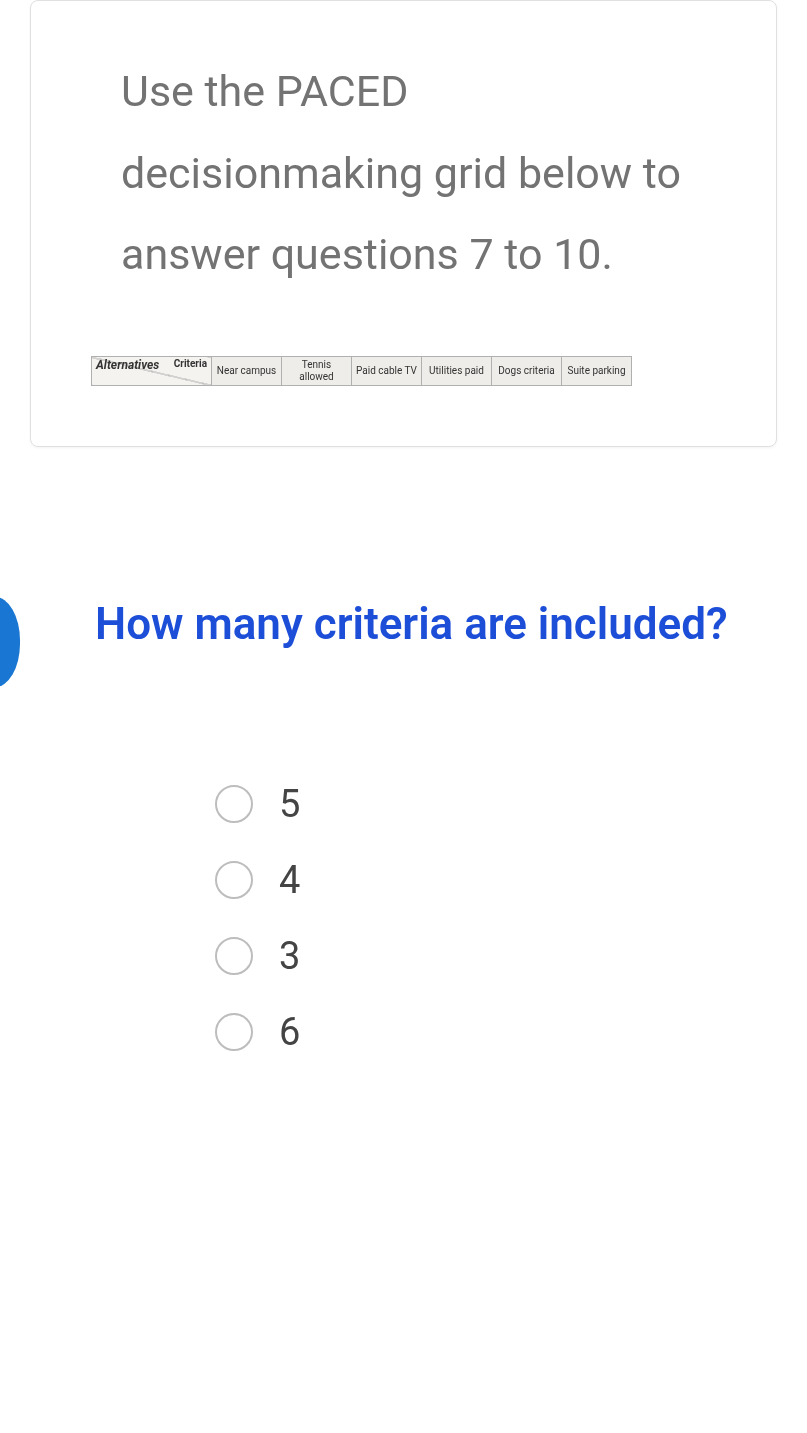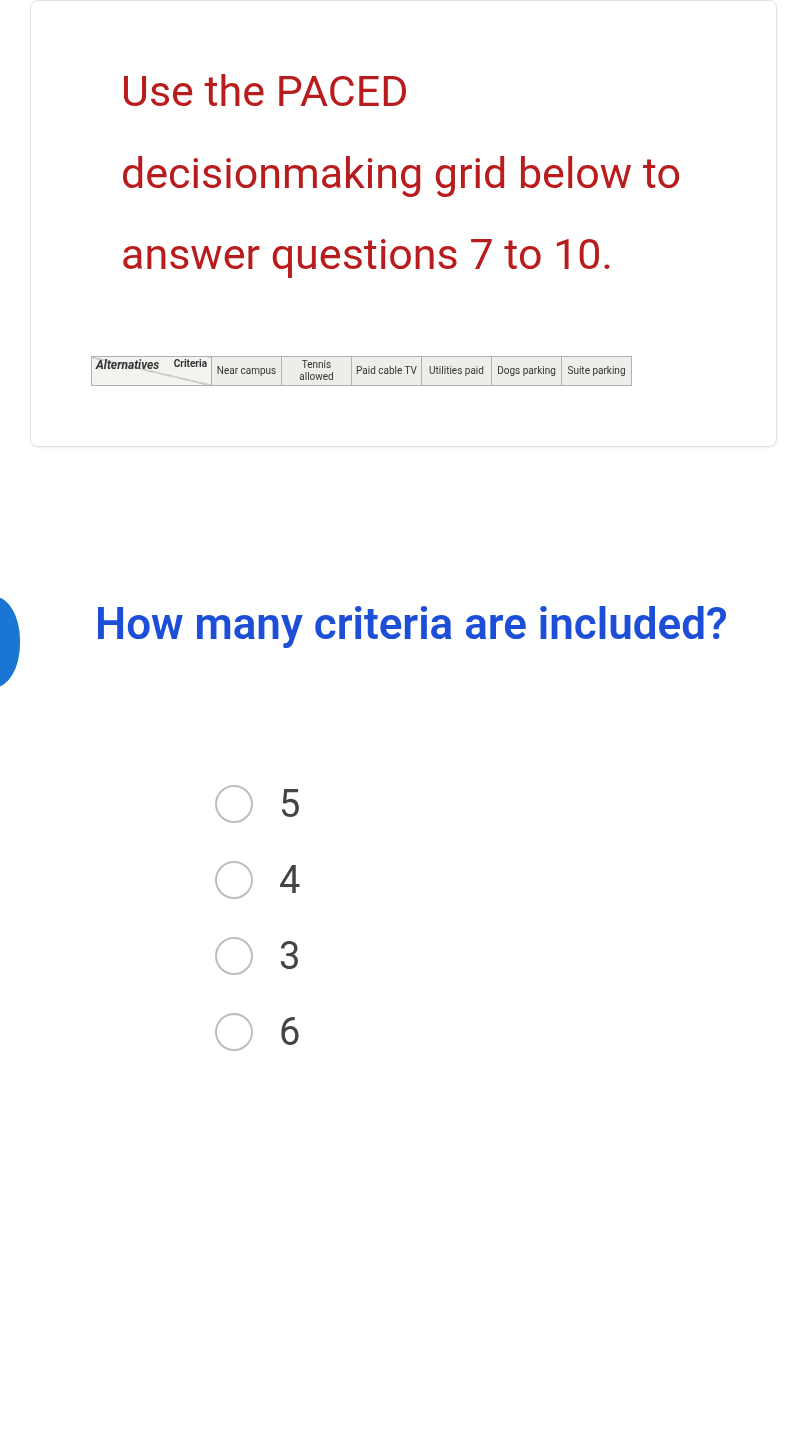--- a/index.html
+++ b/index.html
@@ -14,21 +14,21 @@
   .card {
     border: 1px solid #e0e0e0;
     border-radius: 8px;
     margin: 0 30px 0 30px;
     padding: 50px 60px 60px 90px;
     box-shadow: 0 1px 3px rgba(0,0,0,0.05);
   }
   .instruction {
     font-size: 43px;
     line-height: 1.9;
-    color: #b91c1c;
+    color: #737373;
     margin-bottom: 60px;
   }
   .grid-wrap {
     margin-left: -30px;
   }
   table.grid {
     border-collapse: collapse;
     font-size: 12px;
     color: #333;
     background: #f5f3f0;
@@ -125,21 +125,21 @@
       <thead>
         <tr>
           <th class="corner">
             <span class="crit">Criteria</span>
             <span class="alt">Alternatives</span>
           </th>
           <th class="colhead">Near campus</th>
           <th class="colhead">Tennis allowed</th>
           <th class="colhead">Paid cable TV</th>
           <th class="colhead">Utilities paid</th>
-          <th class="colhead">Dogs parking</th>
+          <th class="colhead">Dogs criteria</th>
           <th class="colhead">Suite parking</th>
         </tr>
       </thead>
       <tbody>
       </tbody>
     </table>
   </div>
 </div>
 
 <div class="question-area">

